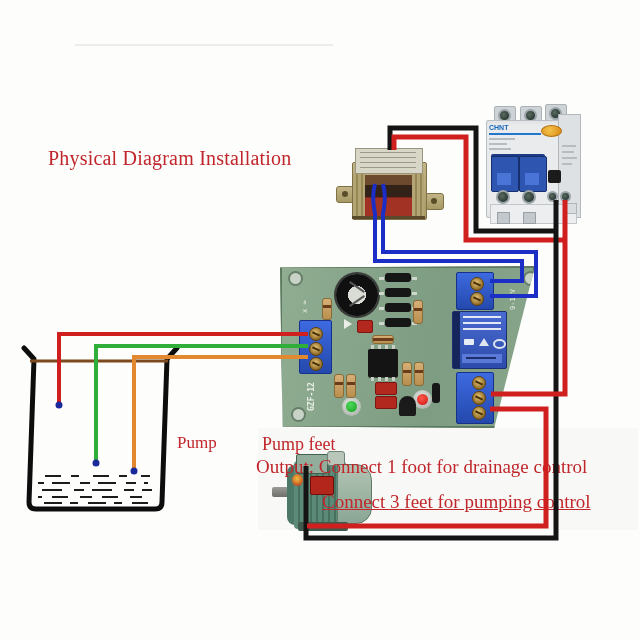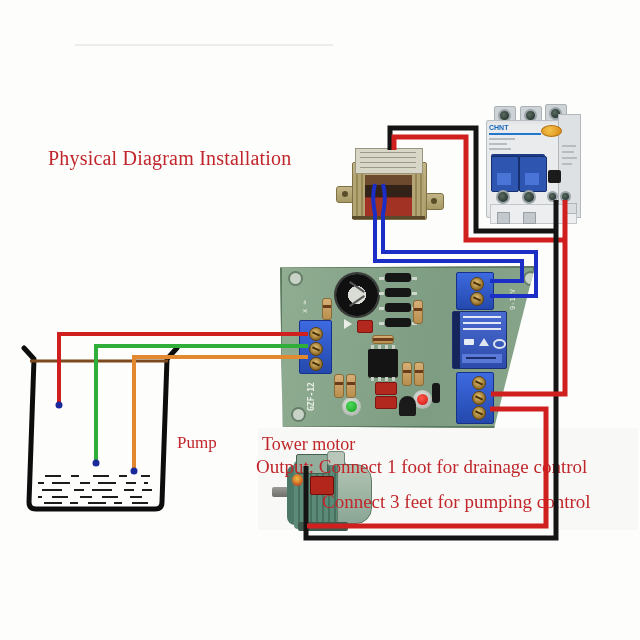--- a/index.html
+++ b/index.html
@@ -35,23 +35,23 @@
 </head>
 <body>
 
 <div class="stage">
 
   <div class="abs" style="left:75px;top:44px;width:258px;height:2px;background:#ececea;z-index:1;"></div>
   <div class="abs" style="left:258px;top:428px;width:380px;height:102px;background:#f8f9f6;z-index:1;"></div>
 
   <div class="txt title" style="left:48px;top:147px;z-index:4;">Physical Diagram Installation</div>
   <div class="txt" style="left:177px;top:433px;font-size:17px;z-index:4;">Pump</div>
-  <div class="txt" style="left:262px;top:434px;font-size:18px;z-index:4;">Tower motor</div>
+  <div class="txt" style="left:262px;top:434px;font-size:18px;z-index:4;">Pump feet</div>
   <div class="txt cap-txt" style="left:256px;top:456px;z-index:4;">Output: Connect 1 foot for drainage control</div>
-  <div class="txt cap-txt" style="left:322px;top:491px;z-index:4;">Connect 3 feet for pumping control</div>
+  <div class="txt cap-txt" style="left:322px;top:491px;z-index:4;text-decoration:underline;">Connect 3 feet for pumping control</div>
 
   <div class="abs" style="left:334px;top:122px;width:110px;height:100px;z-index:2;">
     <div class="abs tf-brass" style="left:2px;top:64px;width:17px;height:15px;border-radius:3px;border:1px solid #7e7144;">
       <div class="abs" style="left:5px;top:4px;width:6px;height:6px;border-radius:50%;background:#5a4e2a;"></div>
     </div>
     <div class="abs tf-brass" style="left:91px;top:71px;width:17px;height:15px;border-radius:3px;border:1px solid #7e7144;">
       <div class="abs" style="left:5px;top:4px;width:6px;height:6px;border-radius:50%;background:#5a4e2a;"></div>
     </div>
     <div class="abs tf-brass" style="left:18px;top:40px;width:73px;height:56px;border:1px solid #7e7144;border-radius:2px;"></div>
     <div class="abs" style="left:21px;top:26px;width:66px;height:24px;background:#d8d6c6;border:1px solid #9a957e;">

